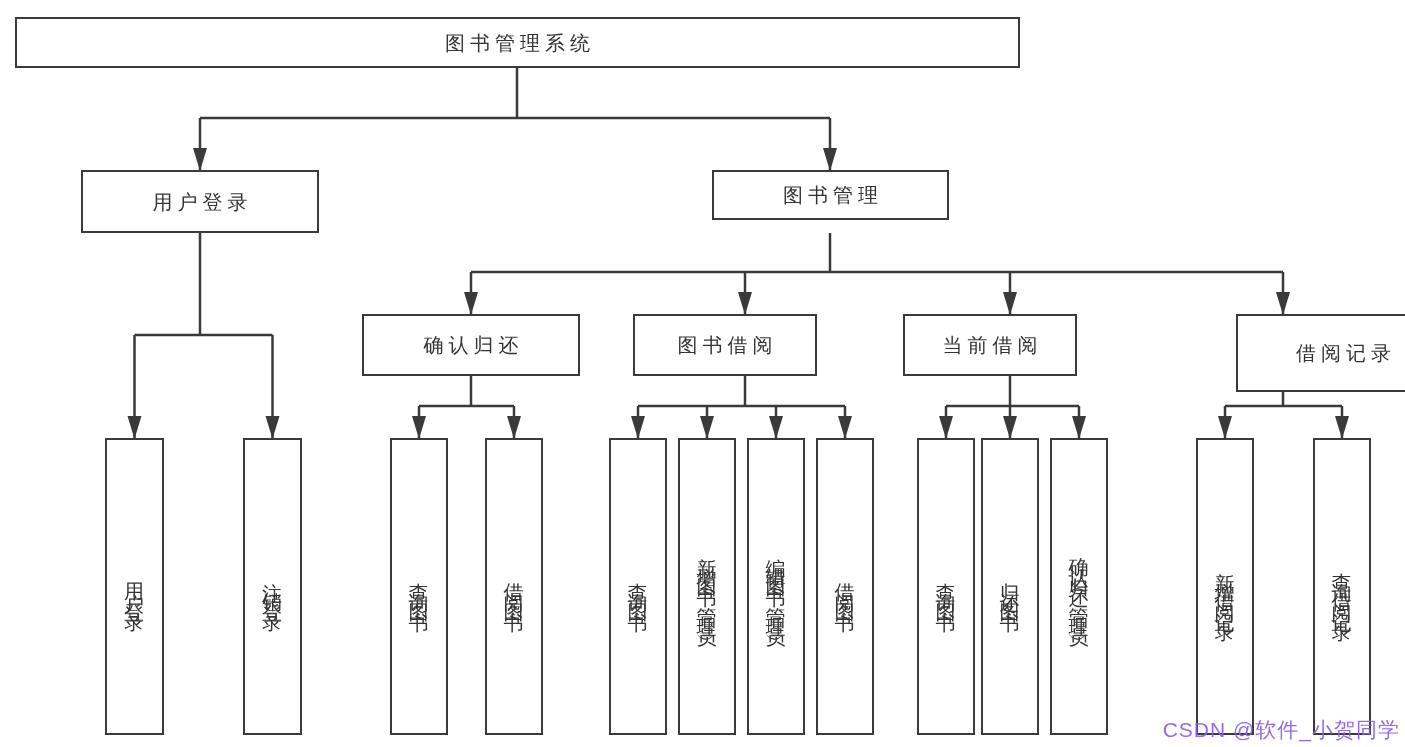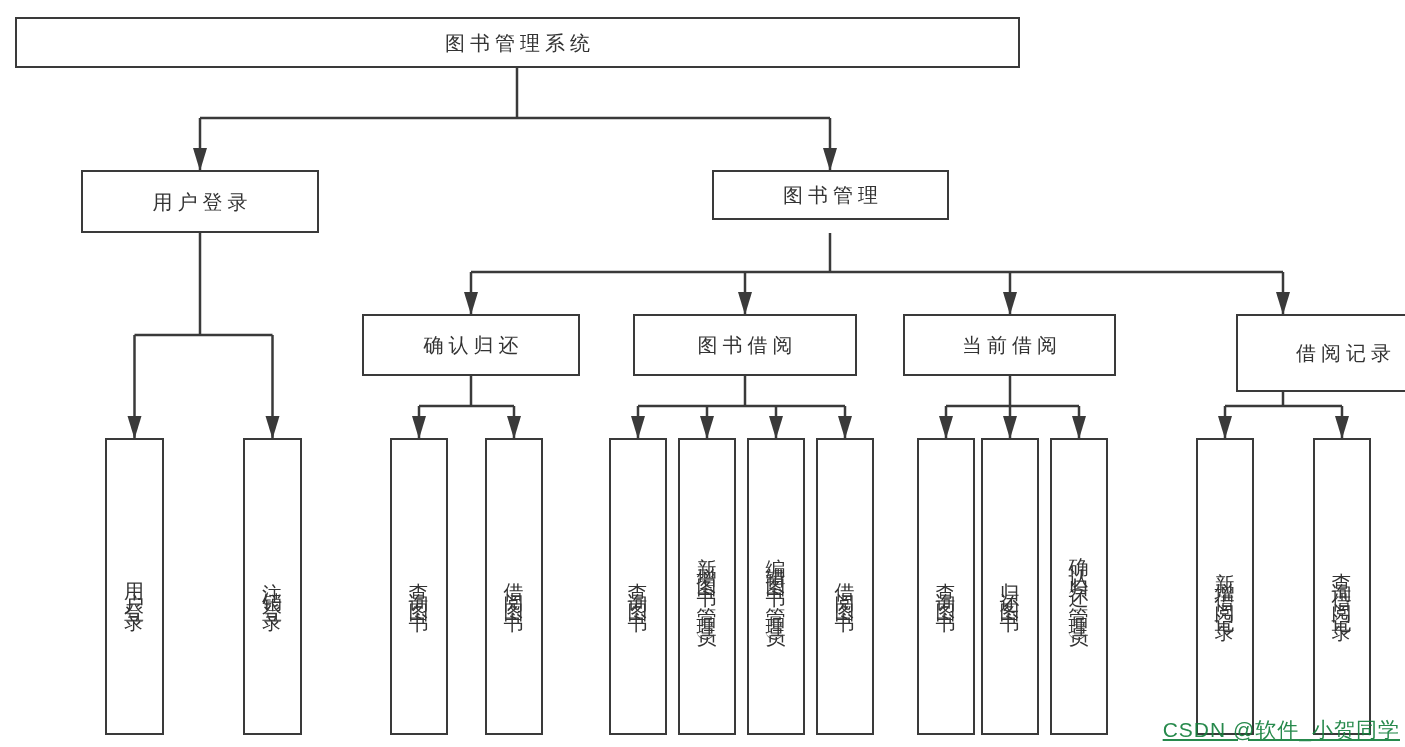--- a/index.html
+++ b/index.html
@@ -30,23 +30,22 @@
     letter-spacing:10px;
     font-size:20px;
     padding:4px 0;
   }
   .watermark{
     position:absolute;
     z-index:5;
     right:5px;bottom:3px;
     font-size:21px;
     letter-spacing:1px;
-    color:#15803d;
+    color:#8b5cf6;
     opacity:0.92;
-    text-decoration:underline;
   }
 </style>
 </head>
 <body>
 
 <div class="canvas">
 
   <svg class="connectors" width="1405" height="747" viewBox="0 0 1405 747">
     <defs>
       <marker id="arrow" markerUnits="userSpaceOnUse" markerWidth="26" markerHeight="16" viewBox="0 0 26 16" refX="22" refY="8" orient="auto">
@@ -96,22 +95,22 @@
       <line x1="1342" y1="406" x2="1342" y2="438" marker-end="url(#arrow)"></line>
     </g>
   </svg>
 
   <div class="node h" style="left:15px;top:17px;width:1005px;height:51px;">图书管理系统</div>
 
   <div class="node h" style="left:81px;top:170px;width:238px;height:63px;">用户登录</div>
   <div class="node h" style="left:712px;top:170px;width:237px;height:50px;">图书管理</div>
 
   <div class="node h" style="left:362px;top:314px;width:218px;height:62px;">确认归还</div>
-  <div class="node h" style="left:633px;top:314px;width:224px;height:62px;">图书借阅</div>
-  <div class="node h" style="left:903px;top:314px;width:213px;height:62px;">当前借阅</div>
+  <div class="node h" style="left:633px;top:314px;width:184px;height:62px;">图书借阅</div>
+  <div class="node h" style="left:903px;top:314px;width:174px;height:62px;">当前借阅</div>
   <div class="node h" style="left:1236px;top:314px;width:215px;height:78px;">借阅记录</div>
 
   <div class="node v" style="left:105px;top:438px;width:59px;height:297px;">用户登录</div>
   <div class="node v" style="left:243px;top:438px;width:59px;height:297px;">注销登录</div>
 
   <div class="node v" style="left:390px;top:438px;width:58px;height:297px;">查询图书</div>
   <div class="node v" style="left:485px;top:438px;width:58px;height:297px;">借阅图书</div>
 
   <div class="node v" style="left:609px;top:438px;width:58px;height:297px;">查询图书</div>
   <div class="node v" style="left:678px;top:438px;width:58px;height:297px;">新增图书（管理员）</div>

